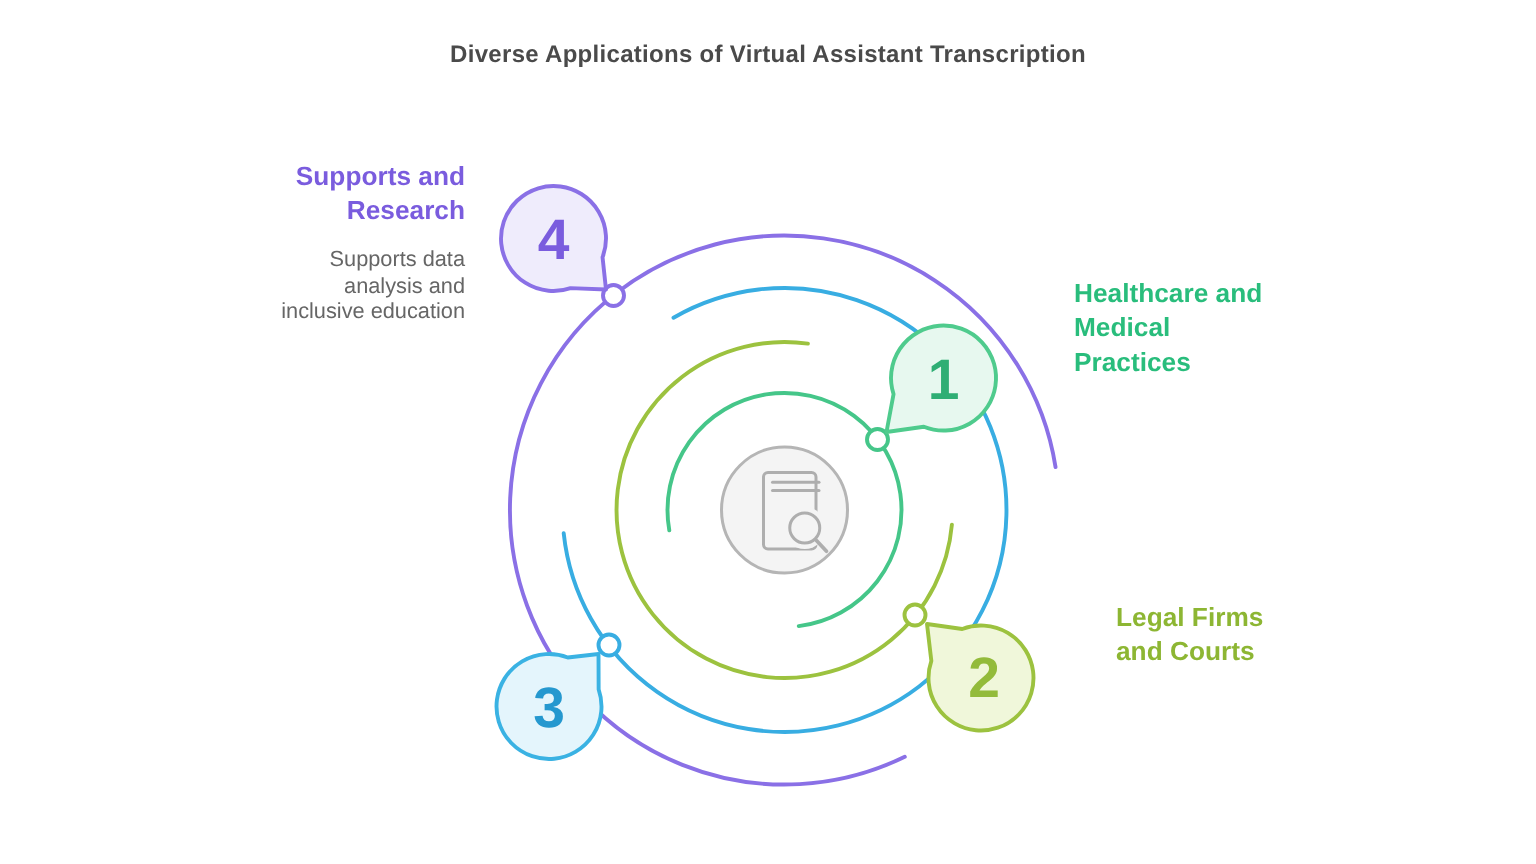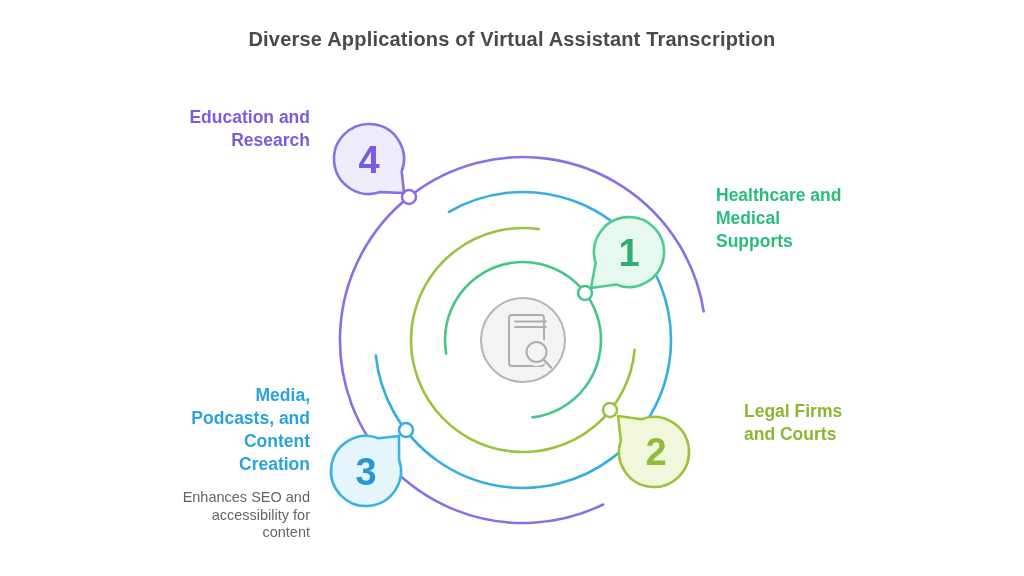--- a/index.html
+++ b/index.html
@@ -2,21 +2,21 @@
 <html><head>
 <meta charset="utf-8">
 <style>
   html,body{margin:0;padding:0;background:#fff;}
   .stage{
     position:relative;width:1024px;height:576px;background:#ffffff;
     font-family:"Liberation Sans", sans-serif;overflow:hidden;
   }
   .title{
     position:absolute;top:28px;left:0;right:0;text-align:center;
-    font-size:20px;font-weight:700;color:#4a4a4a;letter-spacing:.2px;
+    font-size:16px;font-weight:700;color:#4a4a4a;letter-spacing:.2px;
   }
   .diagram-svg{position:absolute;left:0;top:0;}
   .info{position:absolute;}
   .info .heading{
     font-weight:700;font-size:17.5px;line-height:23px;white-space:pre-line;
   }
   .info .desc{
     margin-top:13px;font-size:14.5px;line-height:17.5px;color:#666666;white-space:pre-line;
   }
   .align-right{text-align:right;}
@@ -77,38 +77,32 @@
       <path class="bubble" fill="#f0f7da" stroke="#9cc23f" d="M 620.9 440.6 A 35 35 0 1 0 641.5 419.3 L 618 416 Z"></path>
       <text class="bubble-num" fill="#93bb3b" x="656" y="451" dy="0.36em">2</text>
     </g>
     <g>
       <path class="bubble" fill="#e4f5fc" stroke="#3ab2e3" d="M 378.5 438.3 A 35 35 0 1 0 399.1 459.6 L 399 436 Z"></path>
       <text class="bubble-num" fill="#2598cf" x="366" y="471" dy="0.36em">3</text>
     </g>
   </svg>
 
   <div class="info align-right" id="info-edu">
-    <div class="heading c-purple">Education and
+    <div class="heading c-purple">Supports and
 Research</div>
+    <div class="desc">Supports data
+analysis and
+inclusive education</div>
   </div>
 
   <div class="info align-left" id="info-health">
     <div class="heading c-green">Healthcare and
 Medical
-Supports</div>
+Practices</div>
   </div>
 
   <div class="info align-left" id="info-legal">
     <div class="heading c-olive">Legal Firms
 and Courts</div>
   </div>
 
-  <div class="info align-right" id="info-media">
-    <div class="heading c-cyan">Media,
-Podcasts, and
-Content
-Creation</div>
-    <div class="desc">Enhances SEO and
-accessibility for
-content</div>
-  </div>
 
 </div>
 
 </body></html>

